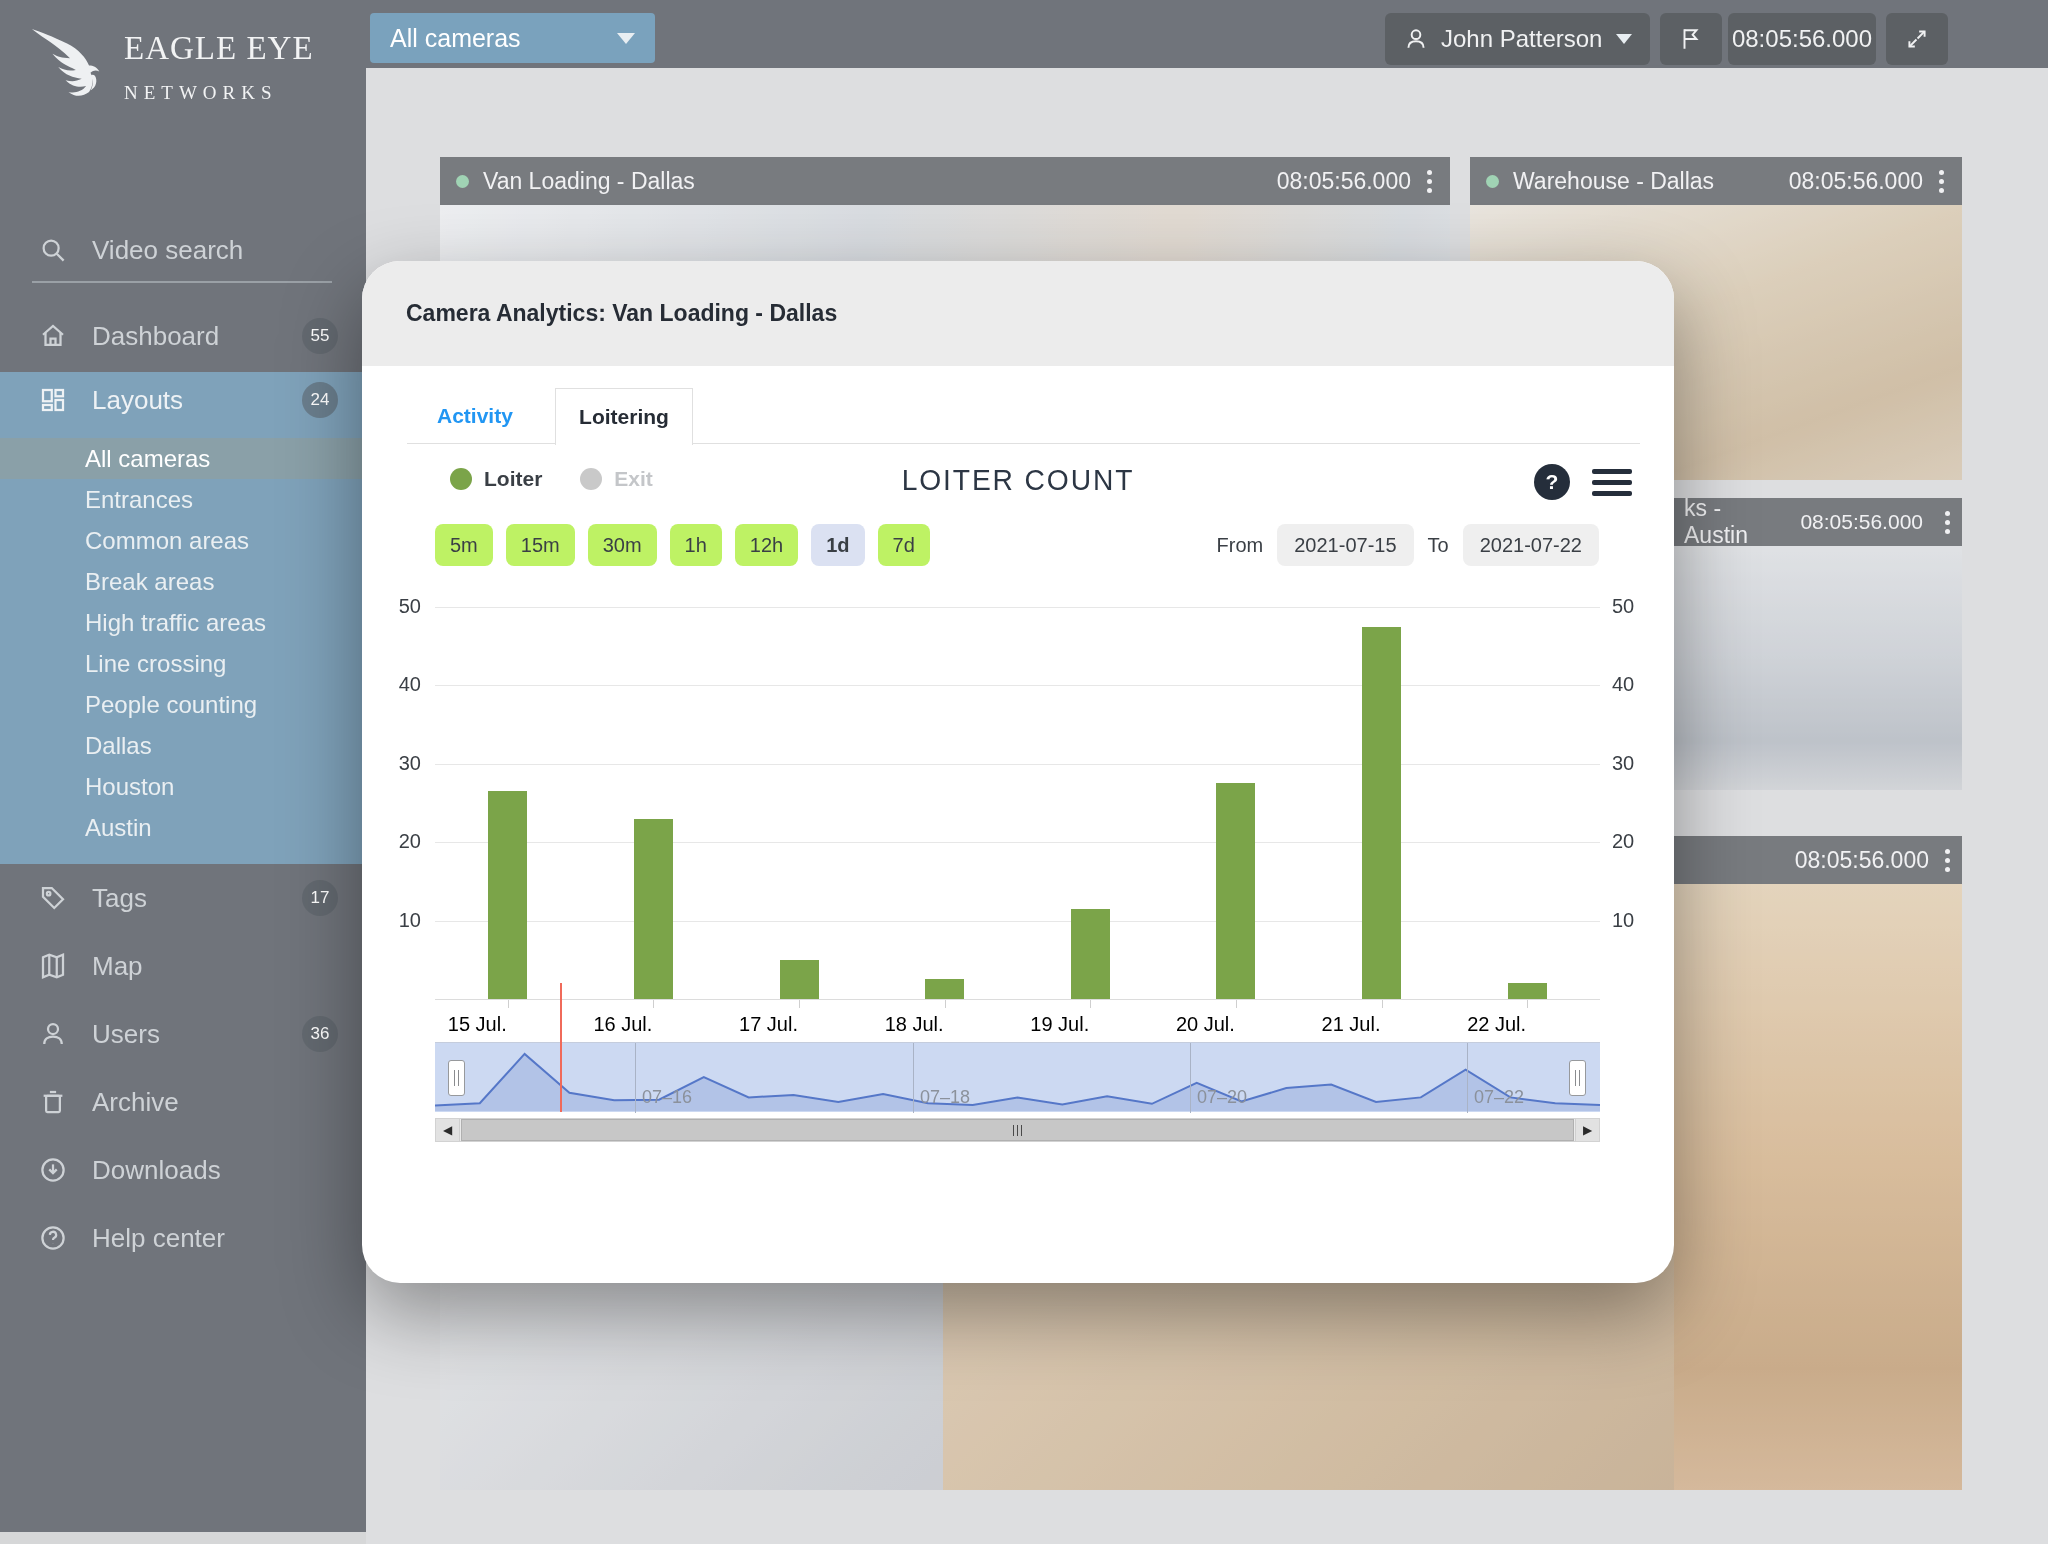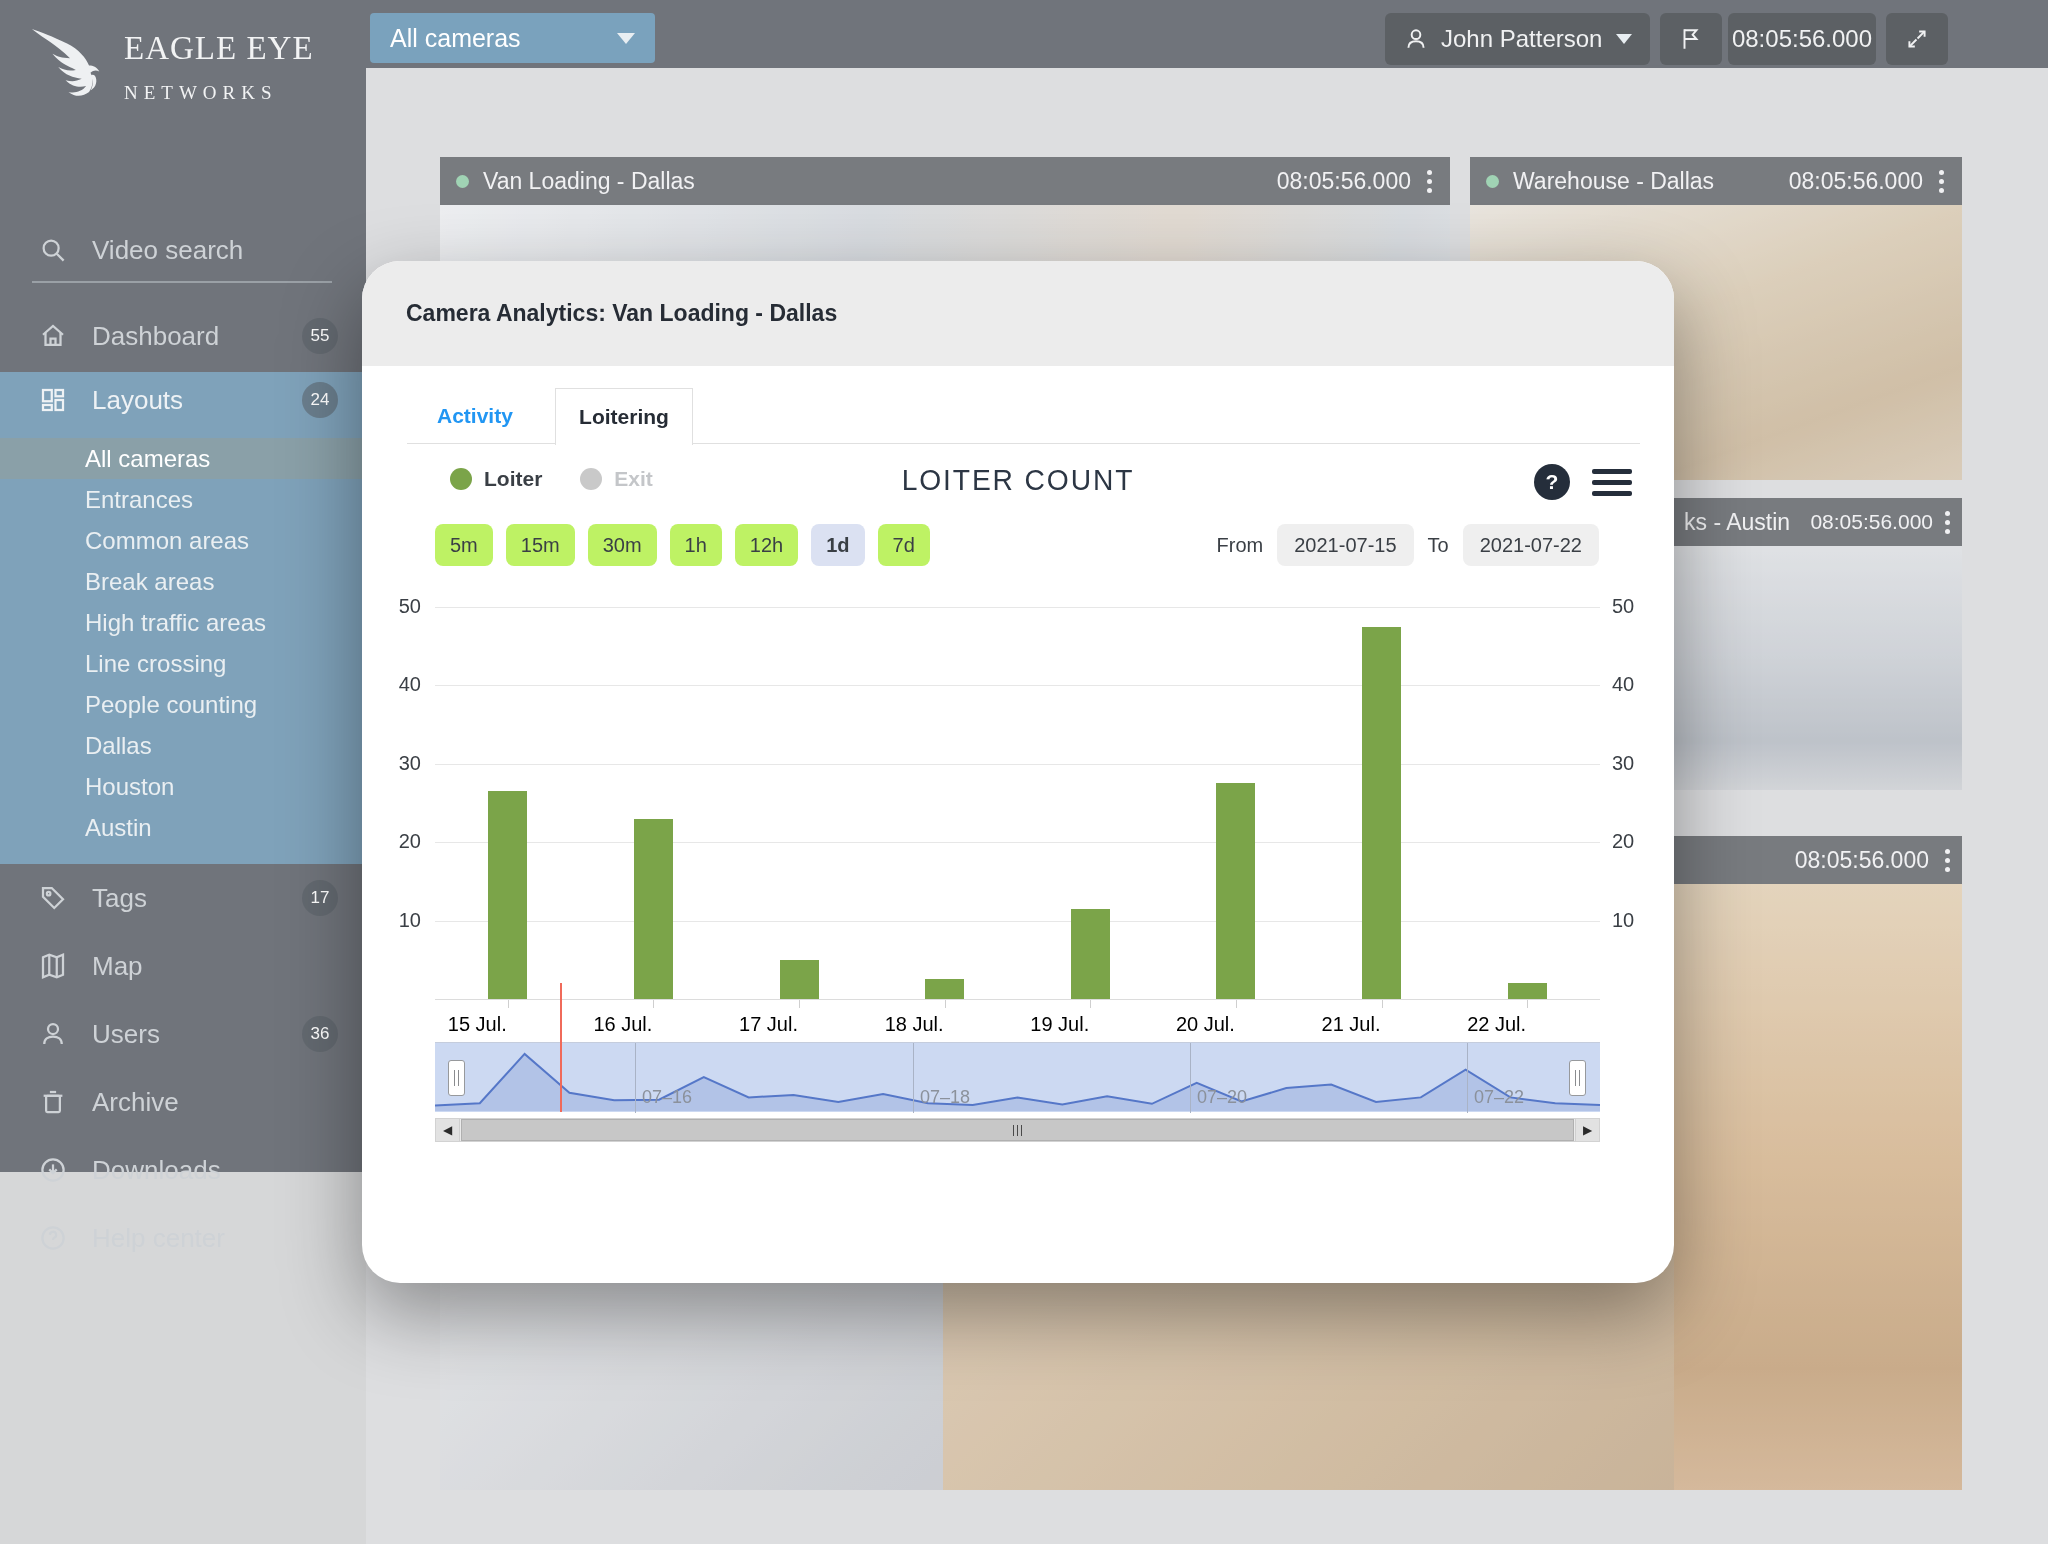--- a/index.html
+++ b/index.html
@@ -14,21 +14,21 @@
   .cam-dd .chev{margin-left:auto;width:0;height:0;border-left:9px solid transparent;border-right:9px solid transparent;border-top:11px solid #e8eef2}
   .tb-btn{position:absolute;top:13px;height:52px;background:#5c6064;border-radius:6px;display:flex;align-items:center;
           justify-content:center;color:#f0f1f2;font-size:24px;gap:12px}
   .tb-user{left:1385px;width:265px;padding:0 18px;justify-content:flex-start}
   .tb-user .chev{margin-left:auto;width:0;height:0;border-left:8px solid transparent;border-right:8px solid transparent;border-top:10px solid #e8eef2}
   .tb-flag{left:1660px;width:62px}
   .tb-time{left:1728px;width:148px}
   .tb-exp{left:1886px;width:62px}
 
   
-  .sidebar{position:absolute;left:0;top:0;width:366px;height:1172px;background:#70747b;z-index:7}
+  .sidebar{position:absolute;left:0;top:0;width:366px;height:1532px;background:#70747b;z-index:7}
   .logo{position:absolute;left:26px;top:26px;display:flex;align-items:center;gap:10px}
   .logo-text{color:#f2f3f4}
   .logo-l1{font-family:"Liberation Serif",serif;font-size:33px;letter-spacing:1px}
   .logo-l2{font-family:"Liberation Serif",serif;font-size:19px;letter-spacing:6px;margin-top:15px}
   .nav-item{position:absolute;left:0;width:366px;height:56px;display:flex;align-items:center;color:#ced2d6;font-size:26px;cursor:pointer}
   .nav-item .ic{width:30px;height:30px;margin-left:38px;margin-right:24px;flex:0 0 auto}
   .badge{margin-left:auto;margin-right:28px;min-width:36px;height:36px;border-radius:18px;background:rgba(90,96,104,.55);
          color:#fff;font-size:17px;display:flex;align-items:center;justify-content:center;padding:0 6px}
   .divider{position:absolute;left:32px;top:281px;width:300px;height:2px;background:#9aa0a6}
   .layouts-block{position:absolute;left:0;top:372px;width:366px;height:492px;background:#7fa2ba}
@@ -148,21 +148,21 @@
     <span class="vdots">
         <i></i>
         <i></i>
         <i></i>
       </span>
   </div>
 </div>
 
 <div class="tile" style="left:1674px;top:498px;width:288px;height:292px">
   <div class="tile-img img-trucks"></div>
-  <div class="tile-head" style="padding:0 10px;gap:10px">
+  <div class="tile-head" style="padding:0 10px;gap:20px">
     <span>ks - Austin</span>
     <span class="t-time" style="font-size:21px">08:05:56.000</span>
     <span class="vdots">
         <i></i>
         <i></i>
         <i></i>
       </span>
   </div>
 </div>
 

